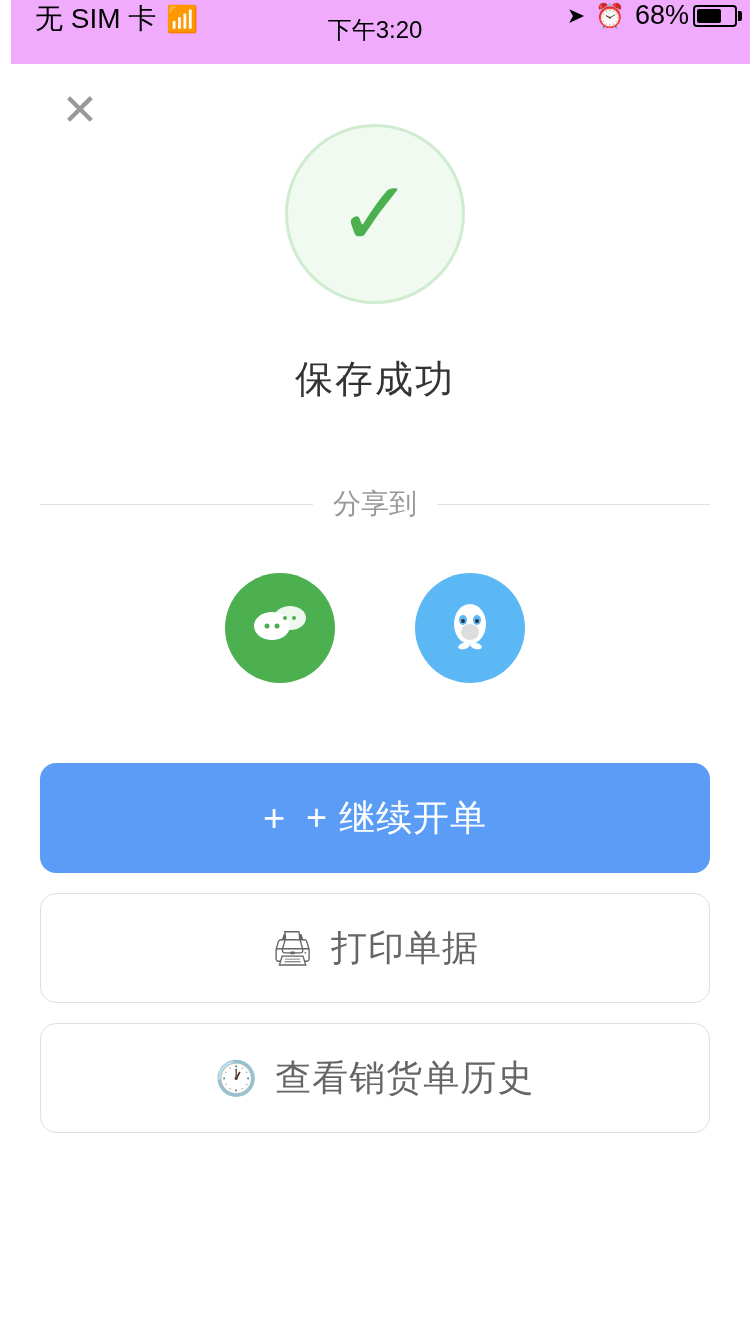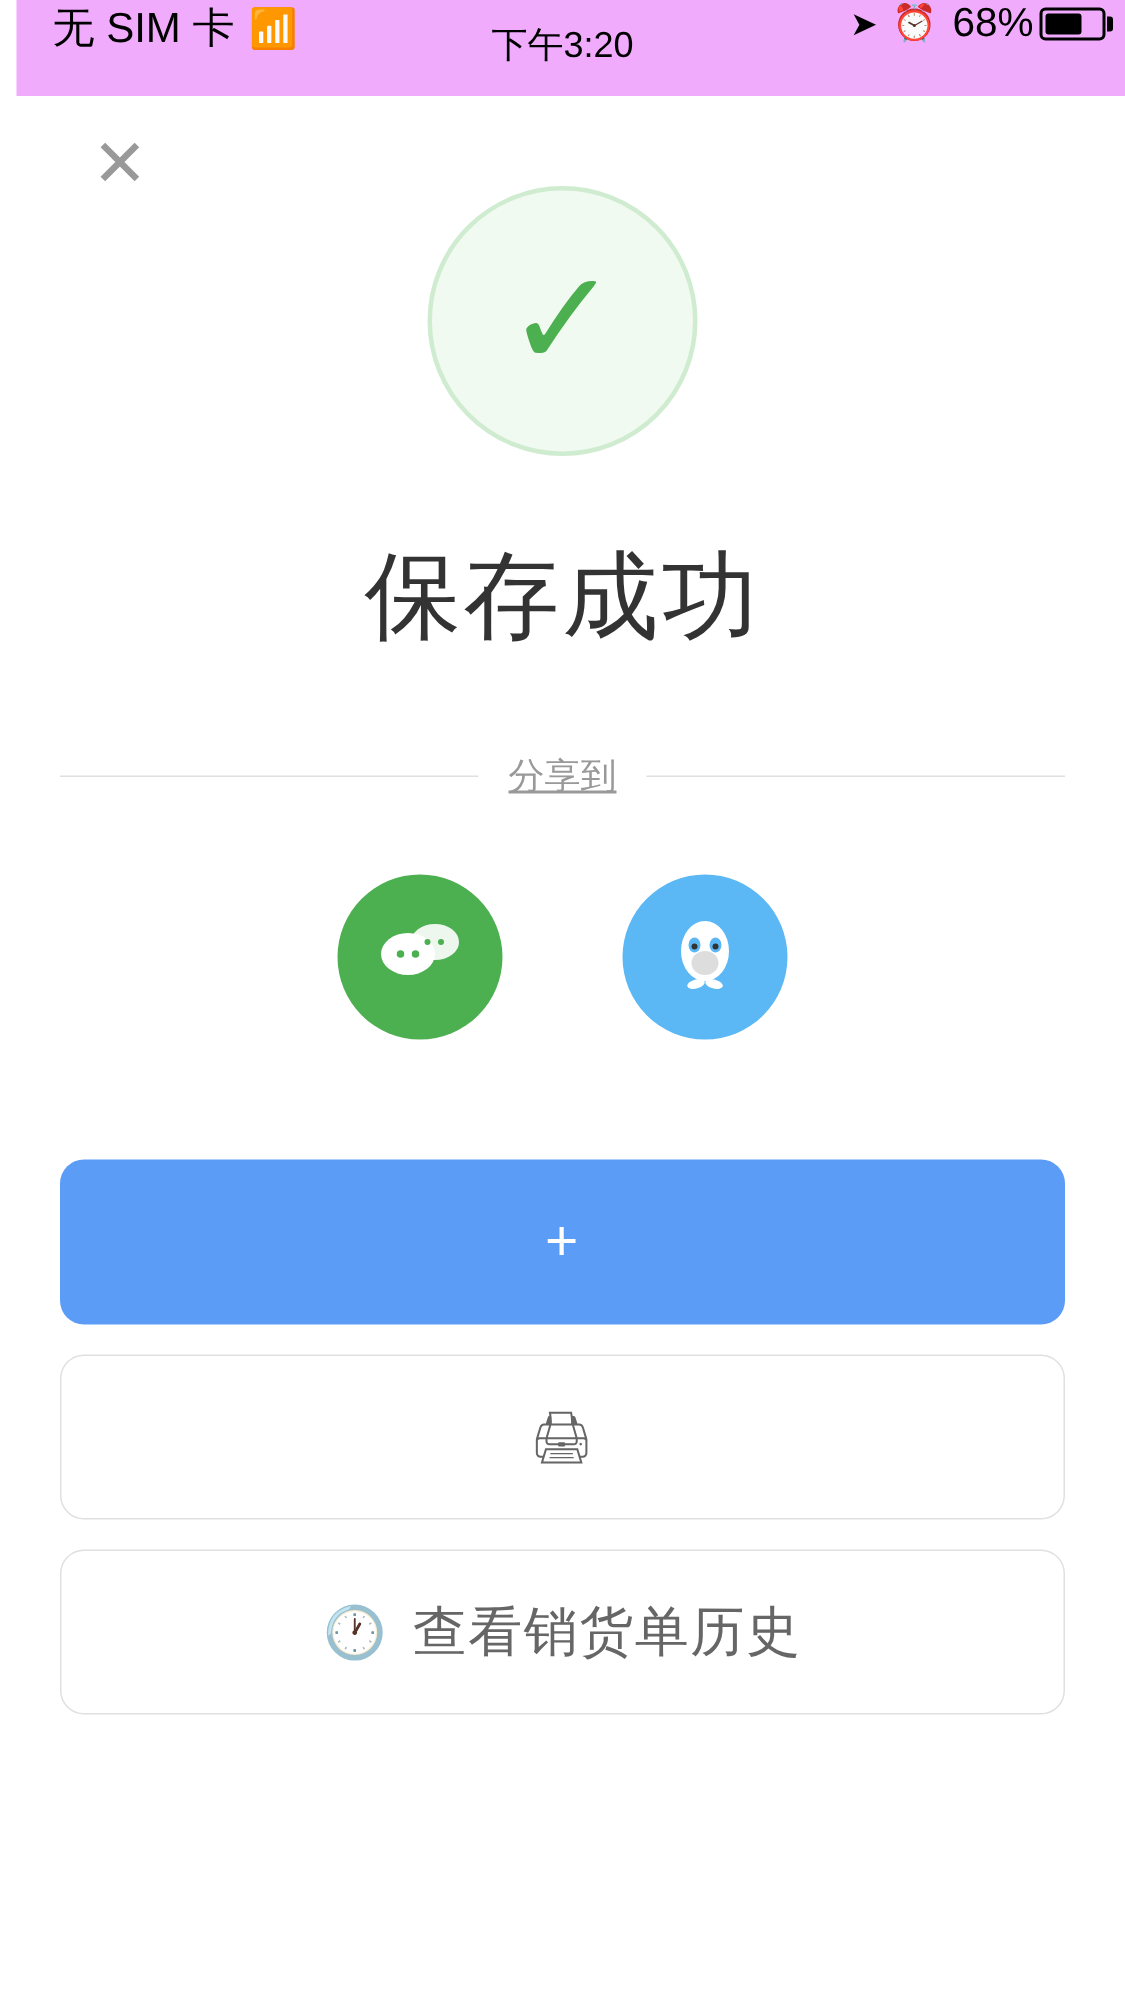--- a/index.html
+++ b/index.html
@@ -142,24 +142,24 @@
     }
 
     .checkmark {
       font-size: 90px;
       color: #4CAF50;
       line-height: 1;
     }
 
     
     .success-title {
-      font-size: 64px;
+      font-size: 38px;
       font-weight: 400;
       color: #333;
-      margin-bottom: 60px;
+      margin-bottom: 80px;
       letter-spacing: 2px;
     }
 
     
     .share-section {
       width: 100%;
       padding: 0 40px;
     }
 
     .share-divider {
@@ -168,24 +168,23 @@
       margin-bottom: 50px;
     }
 
     .share-line {
       flex: 1;
       height: 1px;
       background: #e0e0e0;
     }
 
     .share-label {
-      font-size: 24px;
+      font-size: 28px;
       color: #999;
       padding: 0 20px;
-      text-decoration: underline;
     }
 
     
     .share-icons {
       display: flex;
       justify-content: center;
       gap: 80px;
       margin-bottom: 80px;
     }
 
@@ -331,24 +330,26 @@
 
           <ellipse cx="32" cy="36" rx="9" ry="8" fill="#ddd"></ellipse>
         </svg>
       </div>
     </div>
   </div>
 
   <div class="action-buttons">
     <button class="btn-primary">
       <span style="font-size:38px; font-weight:300;">+</span>
+      <span style="margin-left:4px;">+ 继续开单</span>
     </button>
 
     <button class="btn-secondary">
       <span style="font-size:34px;">🖨</span>
+      <span>打印单据</span>
     </button>
 
     <button class="btn-secondary">
       <span style="font-size:34px;">🕐</span>
       <span>查看销货单历史</span>
     </button>
   </div>
 
 </div>
 

